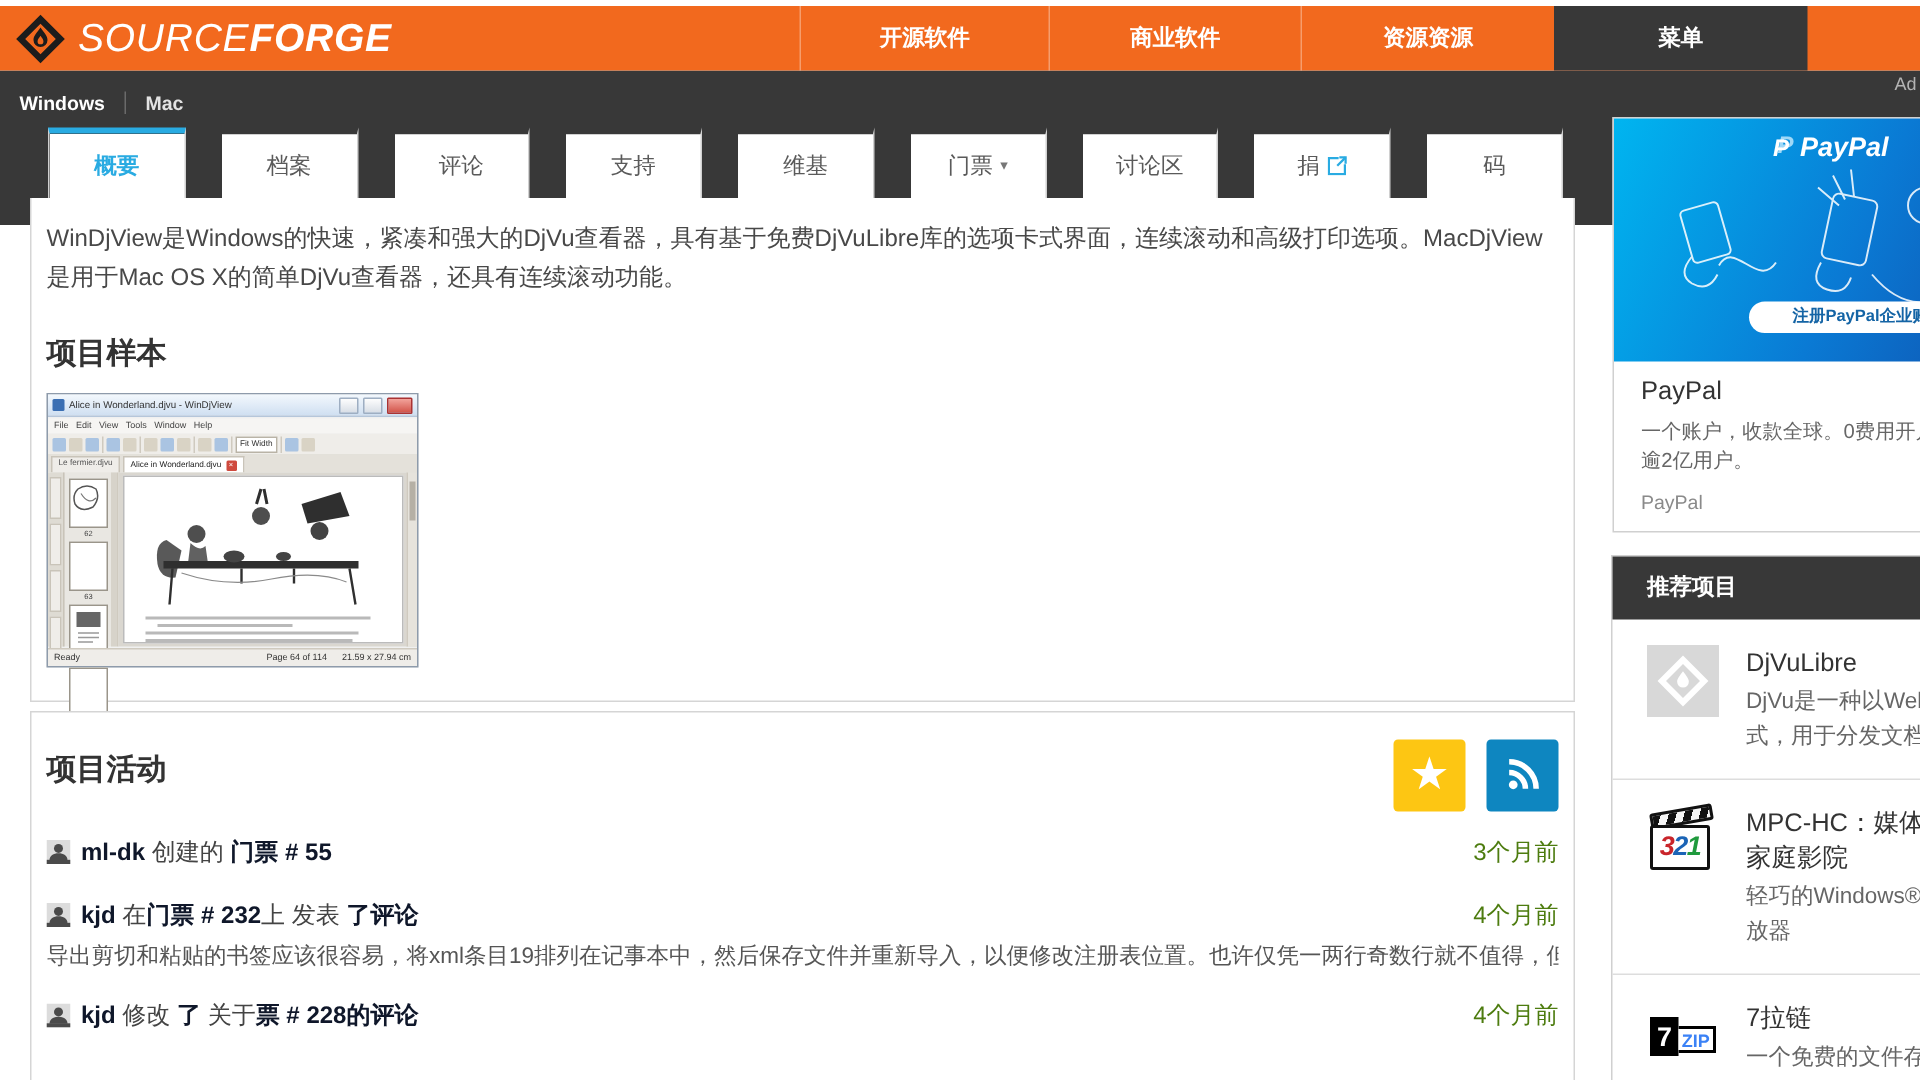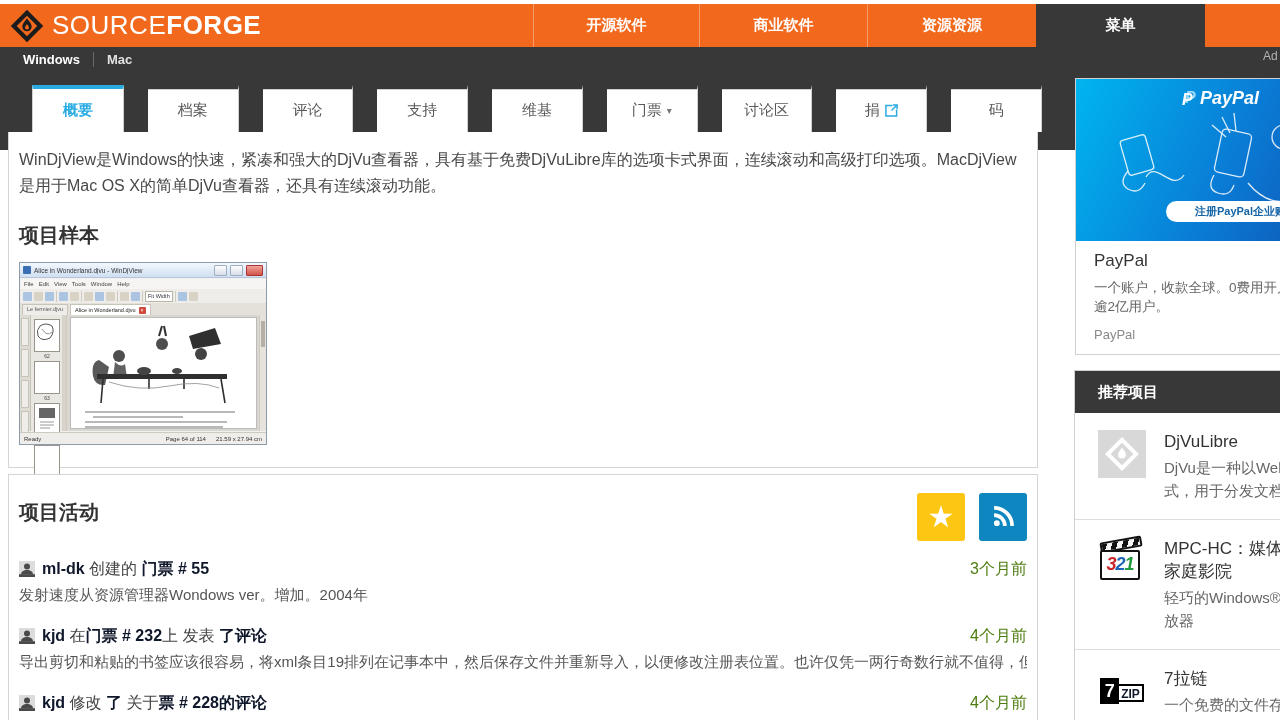--- a/index.html
+++ b/index.html
@@ -1,47 +1,47 @@
 <!DOCTYPE html>
 <html><head>
 <meta charset="utf-8">
 <style>
   html,body{margin:0;padding:0;background:#fff;}
   body{font-family:"Liberation Sans","DejaVu Sans",sans-serif;}
   #app{position:relative;width:1280px;height:720px;overflow:hidden;background:#fff;}
 
   
   .top-bar{position:absolute;top:4px;left:0;width:1280px;height:43px;background:#f2691e;display:flex;align-items:center;}
-  .brand{display:flex;align-items:center;gap:8px;padding-left:10px;cursor:pointer;}
+  .brand{display:flex;align-items:center;gap:8px;padding-left:10px;cursor:pointer;font-style:italic;}
   .brand-text{color:#fff;font-size:26px;letter-spacing:.5px;}
   .brand-text .b1{font-weight:300;}
   .brand-text .b2{font-weight:800;}
   .top-nav{position:absolute;right:0;top:0;height:43px;display:flex;}
   .nav-item{height:43px;display:flex;align-items:center;justify-content:center;color:#fff;font-size:15px;font-weight:bold;border-left:1px solid rgba(255,255,255,.35);cursor:pointer;}
   .nav-item.w1{width:165px}.nav-item.w2{width:167px}.nav-item.w3{width:168px}
   .nav-item.dark{width:169px;background:#383838;border-left:none;}
   .nav-fill{width:75px;height:43px;}
 
   
   .header-dark{position:absolute;top:47px;left:0;width:1280px;height:103px;background:#383838;}
-  .platform{position:absolute;top:52px;left:23px;display:flex;align-items:flex-start;height:24px;}
+  .platform{position:absolute;top:52px;left:13px;display:flex;align-items:flex-end;height:24px;}
   .plat-item{color:#fff;font-size:13px;font-weight:bold;cursor:pointer;}
   .plat-item.dim{color:#e3e3e3;}
   .plat-div{width:1px;height:15px;background:#6a6a6a;margin:0 13px;}
   .ad-label-top{position:absolute;top:49px;left:1263px;color:#b3b3b3;font-size:12px;}
 
   
   .tab-row{position:absolute;top:85px;left:8px;width:1034px;height:47px;display:flex;}
   .tab{flex:1;background:#fff;background-clip:padding-box;border-top:4px solid transparent;border-right:1px solid #d0d0d0;box-shadow:inset 0 1px 0 #d0d0d0;display:flex;align-items:center;justify-content:center;font-size:15px;color:#5a5a5a;cursor:pointer;gap:5px;margin-left:24px;}
   .tab:first-child{border-left:1px solid #d0d0d0;}
   .tab.active{border-top-color:#29abe2;box-shadow:none;color:#29abe2;font-weight:bold;}
   .tab .caret{font-size:10px;color:#777;}
 
   
-  .card{position:absolute;left:8px;width:1030px;background:#fff;border:1px solid #d5d5d5;box-sizing:border-box;padding:0 10px;}
+  .card{position:absolute;left:20px;width:1030px;background:#fff;border:1px solid #d5d5d5;box-sizing:border-box;padding:0 10px;}
   .card1{top:132px;height:336px;border-top:none;}
   .card2{top:474px;height:300px;}
   .descr{margin-top:15px;font-size:16px;line-height:25.5px;color:#484848;width:1008px;}
   h2.sec{font-size:20px;color:#333;font-weight:bold;margin:24px 0 0 0;}
 
   
   .win{position:relative;width:246px;height:181px;margin-top:13px;border:1px solid #8e9bab;background:#f0f0f0;cursor:pointer;}
   .win-title{position:absolute;top:0;left:0;right:0;height:15px;background:linear-gradient(#f3f8fd,#cfdff1);border-bottom:1px solid #b5c6da;display:flex;align-items:center;padding:0 3px;gap:3px;box-sizing:border-box;}
   .win-ico{width:8px;height:8px;background:#3b6fb3;border-radius:1px;flex-shrink:0;}
   .win-title-text{font-size:6.5px;color:#333;flex:1;white-space:nowrap;overflow:hidden;}
@@ -111,21 +111,21 @@
   .rec-desc{font-size:15px;color:#666;line-height:23px;margin-top:3px;white-space:nowrap;}
   .rec-desc .dl{white-space:nowrap;}
 
   
   .mpc-clap{position:absolute;top:2px;left:2px;width:42px;height:11px;background:repeating-linear-gradient(115deg,#111 0 5px,#f5f5f5 5px 10px);border:2px solid #111;transform:rotate(-10deg);border-radius:2px;box-sizing:border-box;}
   .mpc-board{position:absolute;top:13px;left:2px;width:40px;height:30px;background:#fff;border:2px solid #111;border-radius:2px;box-sizing:border-box;text-align:center;font-weight:bold;font-style:italic;font-size:18px;line-height:25px;letter-spacing:-1px;}
   .d3{color:#c9252b}.d2{color:#1b64b6}.d1{color:#1f9a3d}
   
   .zip-wrap{display:flex;align-items:center;justify-content:center;width:48px;height:48px;}
   .z7{background:#000;color:#fff;font-weight:bold;font-size:18px;width:19px;height:26px;line-height:26px;text-align:center;}
-  .zzip{border:2px solid #000;border-left:none;color:#0f172a;font-weight:bold;font-size:12px;height:18px;line-height:16px;padding:0 2px;background:#fff;box-sizing:border-box;margin-top:4px;}
+  .zzip{border:2px solid #000;border-left:none;color:#3b82f6;font-weight:bold;font-size:12px;height:18px;line-height:16px;padding:0 2px;background:#fff;box-sizing:border-box;margin-top:4px;}
 </style>
 </head>
 <body>
 
 <div id="app">
 
   <div class="header-dark"></div>
 
   <div class="top-bar">
     <div class="brand">
@@ -311,21 +311,20 @@
           <span class="avatar">
             <svg width="16" height="16" viewBox="0 0 16 16">
                 <rect width="16" height="16" fill="#dcdcdc"></rect>
                 <circle cx="8" cy="5.6" r="3" fill="#4a4a4a"></circle>
                 <path d="M2 13.5 c0-3 2.7-4.6 6-4.6 s6 1.6 6 4.6z" fill="#4a4a4a"></path>
                 <rect y="13.2" width="16" height="2.8" fill="#4a4a4a"></rect>
               </svg>
           </span><a class="lnk">ml-dk</a><span> 创建的 </span><a class="lnk">门票 # 55</a>
           <span class="time">3个月前</span>
         </div>
-        <div class="act-body">发射速度从资源管理器Wondows ver。增加。2004年</div>
       </div>
 
       <div class="act-item">
         <div class="act-head">
           <span class="avatar">
             <svg width="16" height="16" viewBox="0 0 16 16">
                 <rect width="16" height="16" fill="#dcdcdc"></rect>
                 <circle cx="8" cy="5.6" r="3" fill="#4a4a4a"></circle>
                 <path d="M2 13.5 c0-3 2.7-4.6 6-4.6 s6 1.6 6 4.6z" fill="#4a4a4a"></path>
                 <rect y="13.2" width="16" height="2.8" fill="#4a4a4a"></rect>

